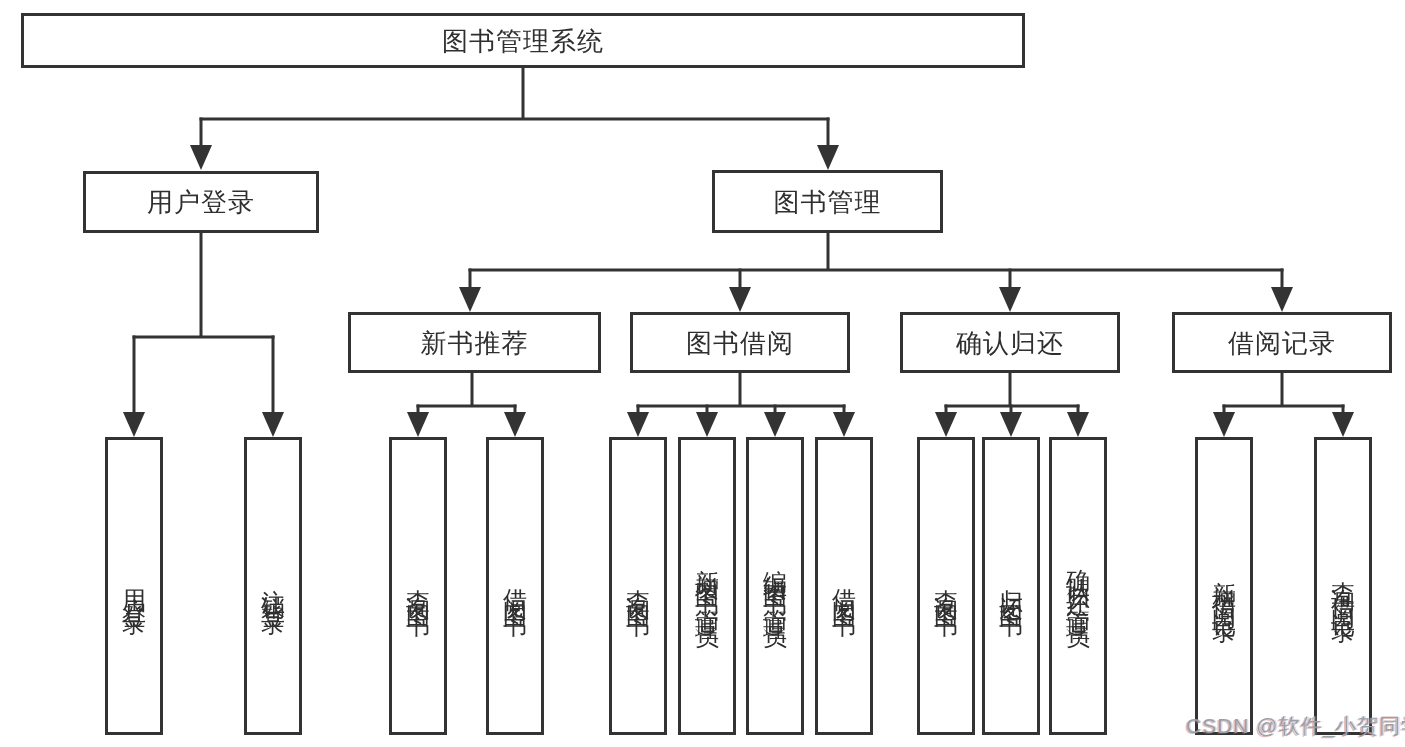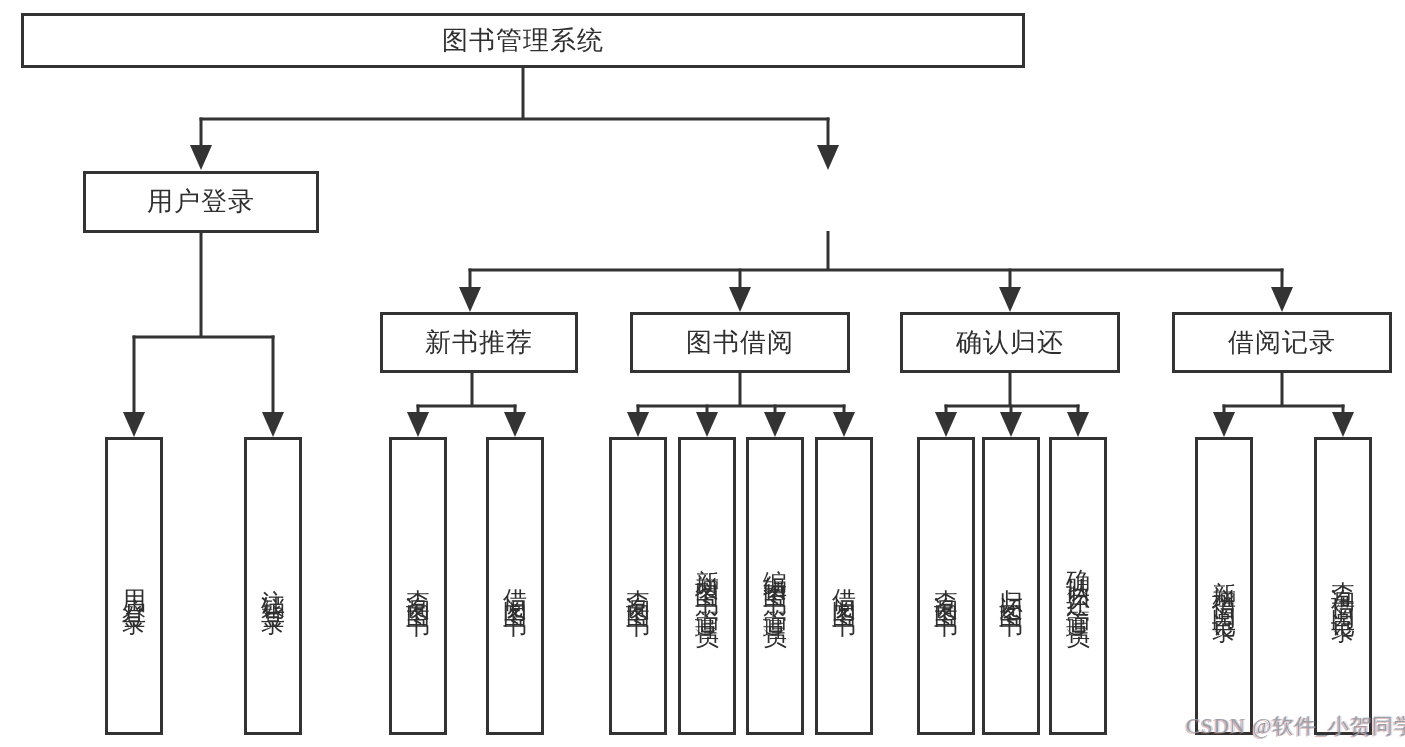--- a/index.html
+++ b/index.html
@@ -1,18 +1,18 @@
 <!DOCTYPE html>
 <html><head>
 <meta charset="utf-8">
 <style>
   html,body{margin:0;padding:0;background:#ffffff;}
   .canvas{
     position:relative;width:1405px;height:747px;background:#ffffff;overflow:hidden;
-    font-family:Liberation Serif, serif;
+    font-family:Liberation Sans, sans-serif;
   }
   .wires{position:absolute;left:0;top:0;z-index:1;}
   .node{
     position:absolute;box-sizing:border-box;border:3px solid #333333;background:#ffffff;
     display:flex;align-items:center;justify-content:center;z-index:2;
   }
   .node .lbl{
     font-size:26px;color:#2f2f2f;letter-spacing:1px;white-space:nowrap;line-height:1;
   }
   .vnode{
@@ -101,22 +101,25 @@
     </g>
   </svg>
 
   <div class="node" style="left:21px;top:13px;width:1004px;height:55px">
     <span class="lbl">图书管理系统</span>
   </div>
 
   <div class="node" style="left:83px;top:171px;width:236px;height:62px">
     <span class="lbl">用户登录</span>
   </div>
+  <div class="node" style="left:712px;top:170px;width:231px;height:63px">
+    <span class="lbl">图书管理</span>
+  </div>
 
-  <div class="node" style="left:380px;top:312px;width:198px;height:61px">
+  <div class="node" style="left:348px;top:312px;width:253px;height:61px">
     <span class="lbl">新书推荐</span>
   </div>
   <div class="node" style="left:630px;top:312px;width:220px;height:61px">
     <span class="lbl">图书借阅</span>
   </div>
   <div class="node" style="left:900px;top:312px;width:220px;height:61px">
     <span class="lbl">确认归还</span>
   </div>
   <div class="node" style="left:1172px;top:312px;width:220px;height:61px">
     <span class="lbl">借阅记录</span>

